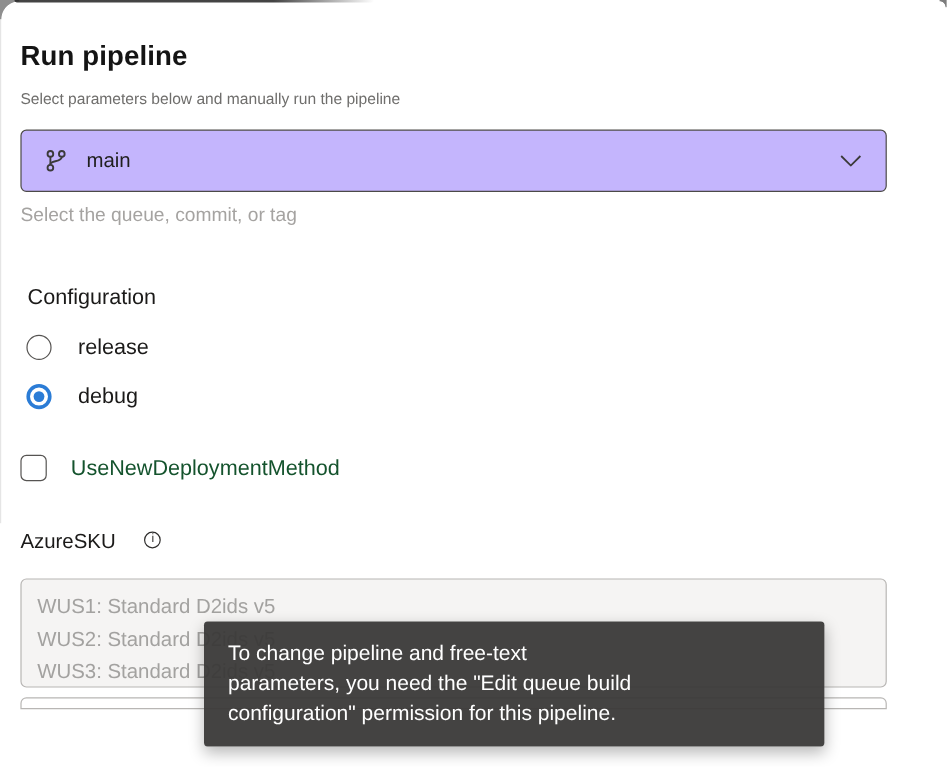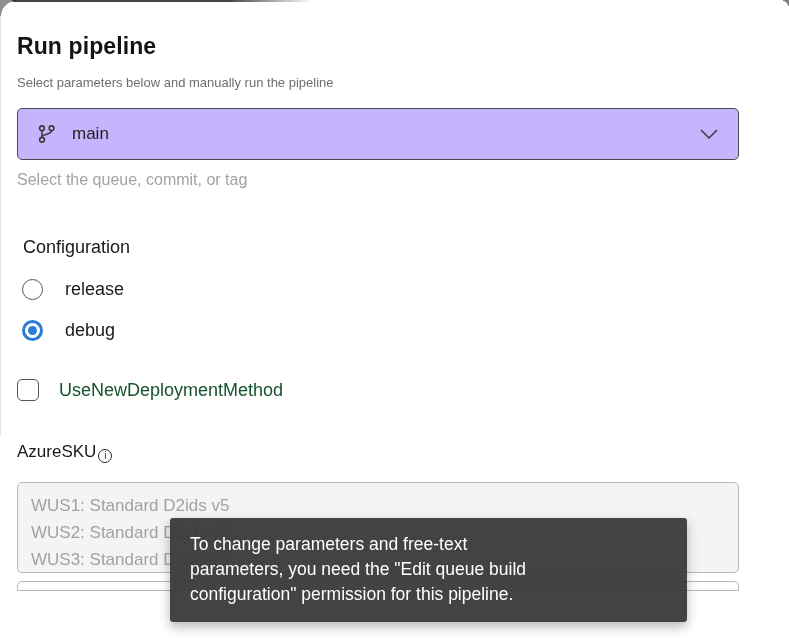--- a/index.html
+++ b/index.html
@@ -42,21 +42,21 @@
     background:#fff; position:relative; flex:0 0 auto; }
   .radio.checked{ border:3.5px solid #2b7cd6; }
   .radio.checked::after{ content:""; position:absolute; left:50%; top:50%; width:9px; height:9px;
     margin:-4.5px 0 0 -4.5px; border-radius:50%; background:#2b7cd6; }
   .radio-row .opt-label{ margin-left:22px; font-size:18px; color:#1b1a19; }
 
   .checkbox-row{ display:flex; align-items:center; margin-top:34px; height:24px; cursor:pointer; }
   .checkbox{ width:22px; height:22px; border:1.5px solid #565452; border-radius:5px; background:#fff; flex:0 0 auto; }
   .checkbox-row .opt-label{ margin-left:20px; font-size:18px; color:#14532d; }
 
-  .sku-label-row{ margin-top:39px; font-size:17px; line-height:22px; display:flex; align-items:flex-end; }
+  .sku-label-row{ margin-top:39px; font-size:17px; line-height:22px; display:flex; align-items:center;gap:22px; }
   .info-icon{ display:inline-flex; align-items:center; justify-content:center;
     width:14px; height:14px; border:1.2px solid #2f2e2d; border-radius:50%;
     font-size:10px; line-height:1; color:#2f2e2d; margin-left:2px; margin-top:-4px; cursor:default; }
 
   .listbox{ margin-top:19px; width:722px; height:91px; background:#f5f4f3; border:1px solid #b8b6b4;
     border-radius:5px; padding:9px 0 0 13px; overflow:hidden; }
   .listbox .item{ font-size:17px; line-height:27px; color:#a3a2a0; white-space:nowrap; }
 
   .next-field-sliver{ margin-top:8px; width:722px; height:10px; border:1px solid #b8b6b4;
     border-radius:5px 5px 0 0; background:#fff; }
@@ -122,16 +122,16 @@
     <div class="item">WUS1: Standard D2ids v5</div>
     <div class="item">WUS2: Standard D2ids v5</div>
     <div class="item">WUS3: Standard D2ids v5</div>
   </div>
 
   <div class="next-field-sliver"></div>
 
 </div>
 
 <div class="tooltip">
-  <div class="line">To change parameters and free-text</div>
+  <div class="line">To change pipeline and free-text</div>
   <div class="line">parameters, you need the "Edit queue build</div>
   <div class="line">configuration" permission for this pipeline.</div>
 </div>
 
 </body></html>

